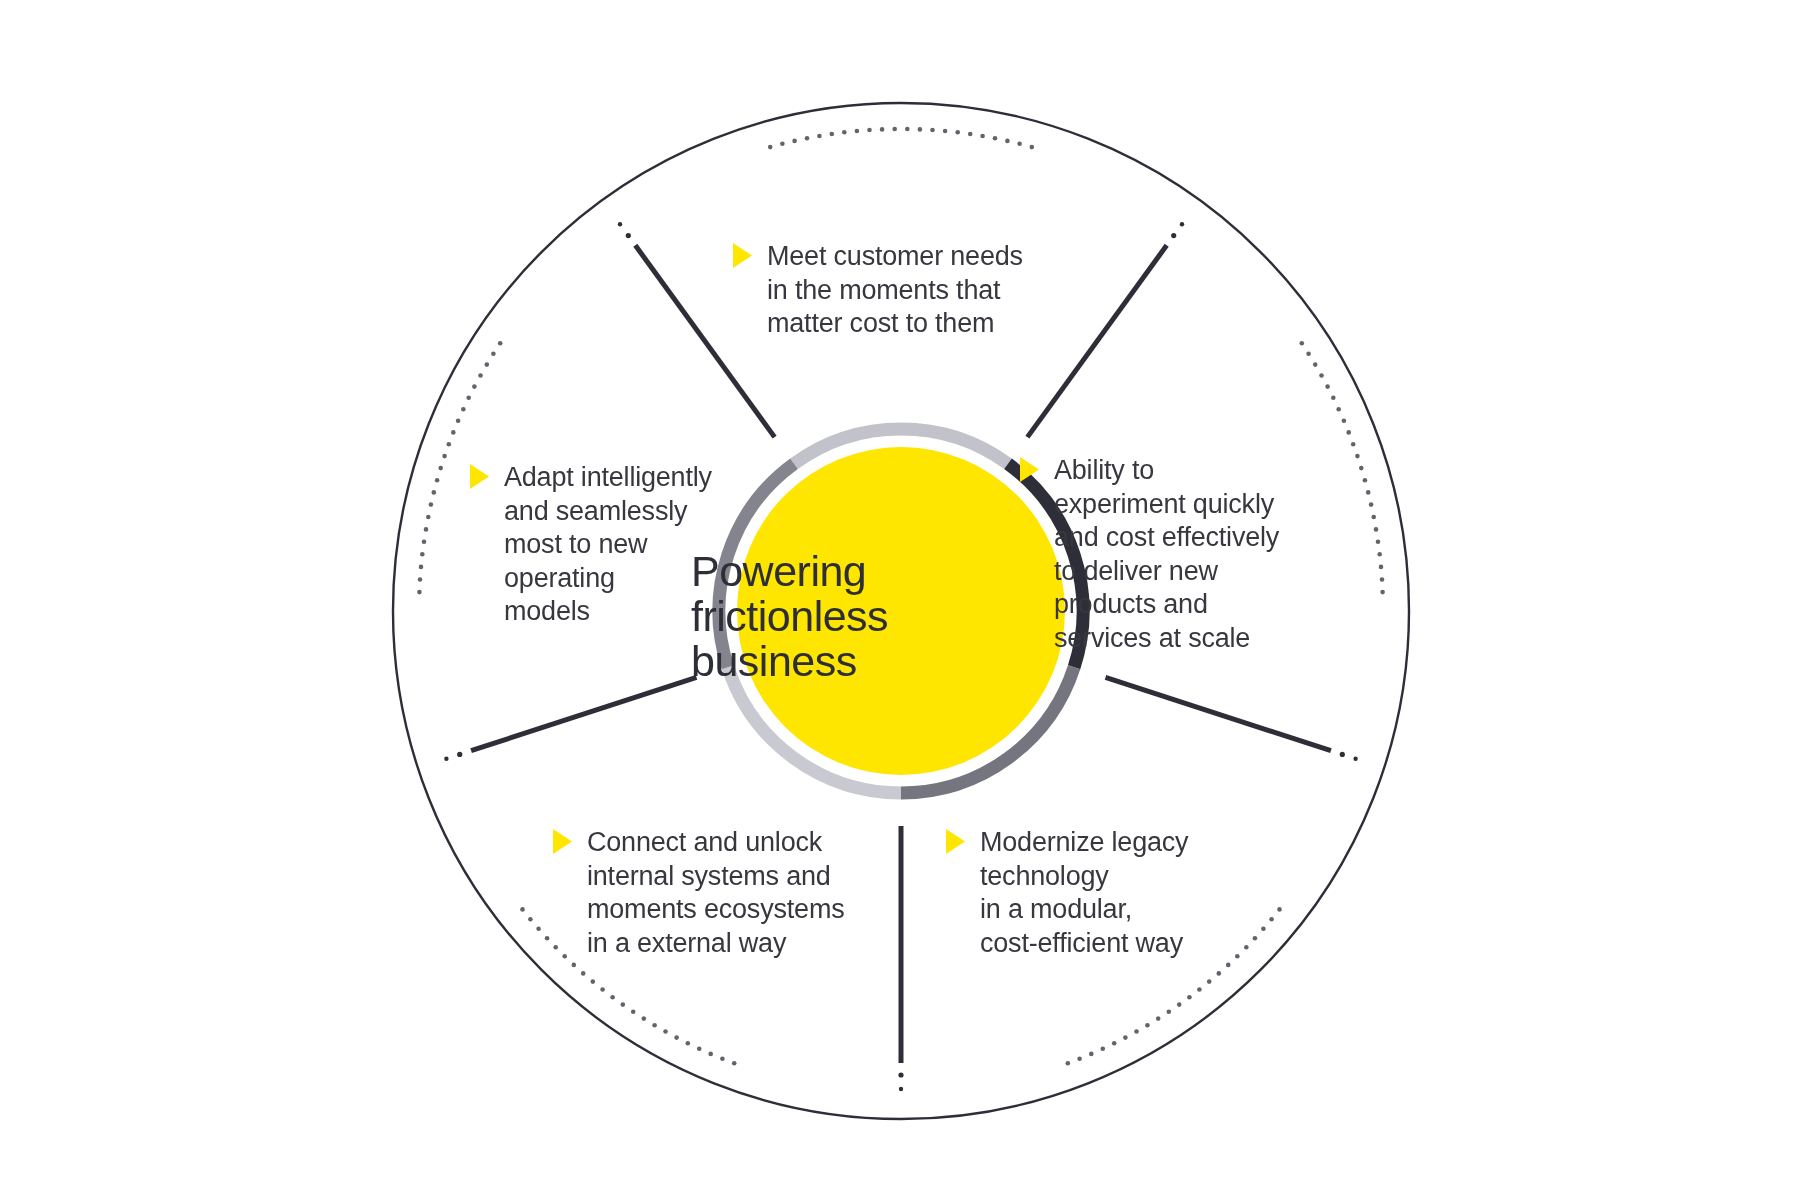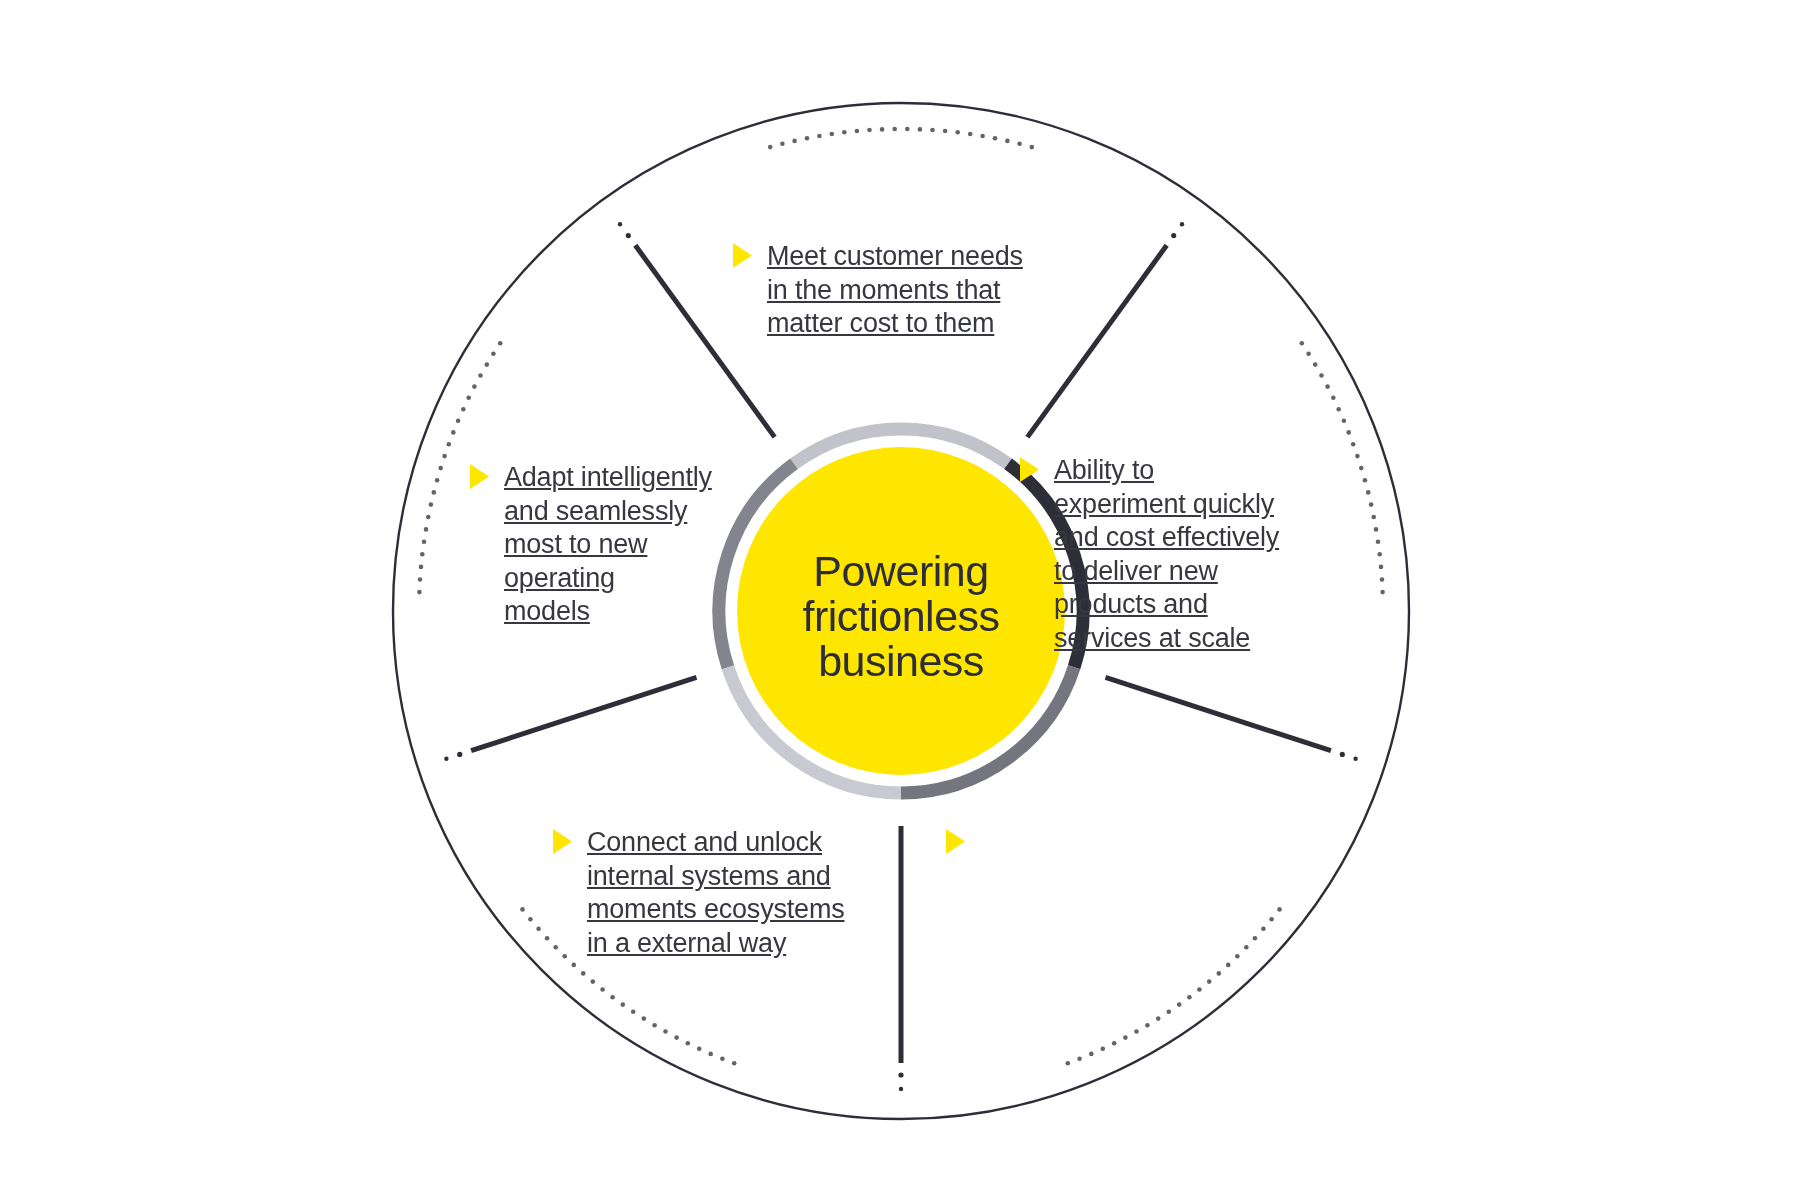--- a/index.html
+++ b/index.html
@@ -3,30 +3,30 @@
 <meta charset="utf-8">
 <style>
   html,body{margin:0;padding:0;background:#ffffff;}
   .stage{
     position:relative;width:1800px;height:1200px;background:#ffffff;overflow:hidden;
     font-family:"Liberation Sans", sans-serif;
   }
   .stage svg{position:absolute;left:0;top:0;}
   .label-block{
     position:absolute;display:flex;align-items:flex-start;
-    color:#37373f;font-size:27px;line-height:33.5px;letter-spacing:-0.2px;text-decoration:underline;
+    color:#37373f;font-size:27px;line-height:33.5px;letter-spacing:-0.2px;
   }
   .tri{
     flex:0 0 auto;width:19px;height:25px;margin-top:3px;margin-right:15px;
     background:#ffe600;
     clip-path:polygon(0 0, 100% 50%, 0 100%);
   }
   .center-label{
     position:absolute;left:901px;top:616px;transform:translate(-50%,-50%);
-    width:420px;text-align:center;color:#2e2e38;
+    width:420px;color:#2e2e38;
     font-size:43px;line-height:45px;letter-spacing:-0.5px;
   }
 </style>
 </head>
 <body>
 
 <div class="stage" style="background: rgb(255, 255, 255);">
 
   <svg id="decor" width="1800" height="1200" viewBox="0 0 1800 1200">
 
@@ -214,15 +214,21 @@
     <div>
       <div>Connect and unlock</div>
       <div>internal systems and</div>
       <div>moments ecosystems</div>
       <div>in a external way</div>
     </div>
   </div>
 
   <div class="label-block" style="left:946px;top:826px">
     <span class="tri" style="background: rgb(255, 230, 0);"></span>
+    <div>
+      <div>Modernize legacy</div>
+      <div>technology</div>
+      <div>in a modular,</div>
+      <div>cost-efficient way</div>
+    </div>
   </div>
 
 </div>
 
 </body></html>

